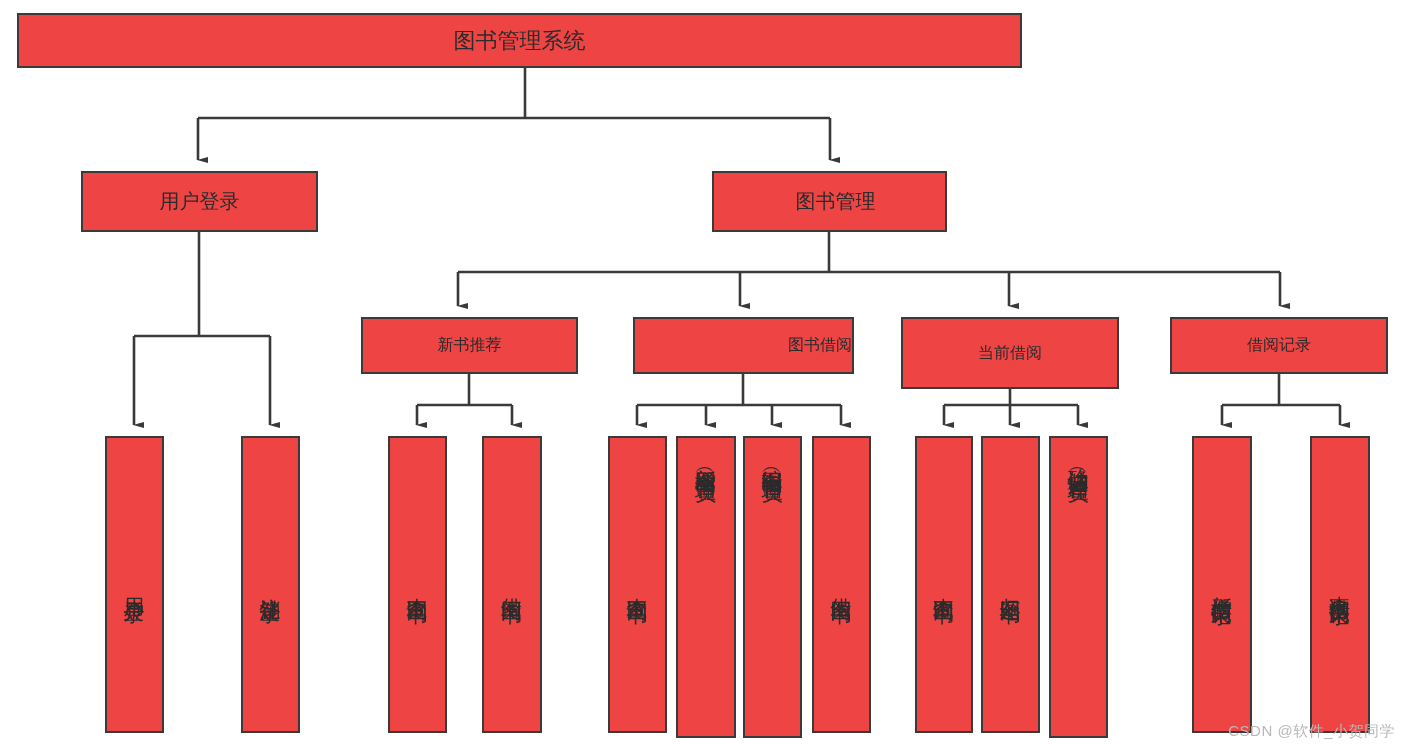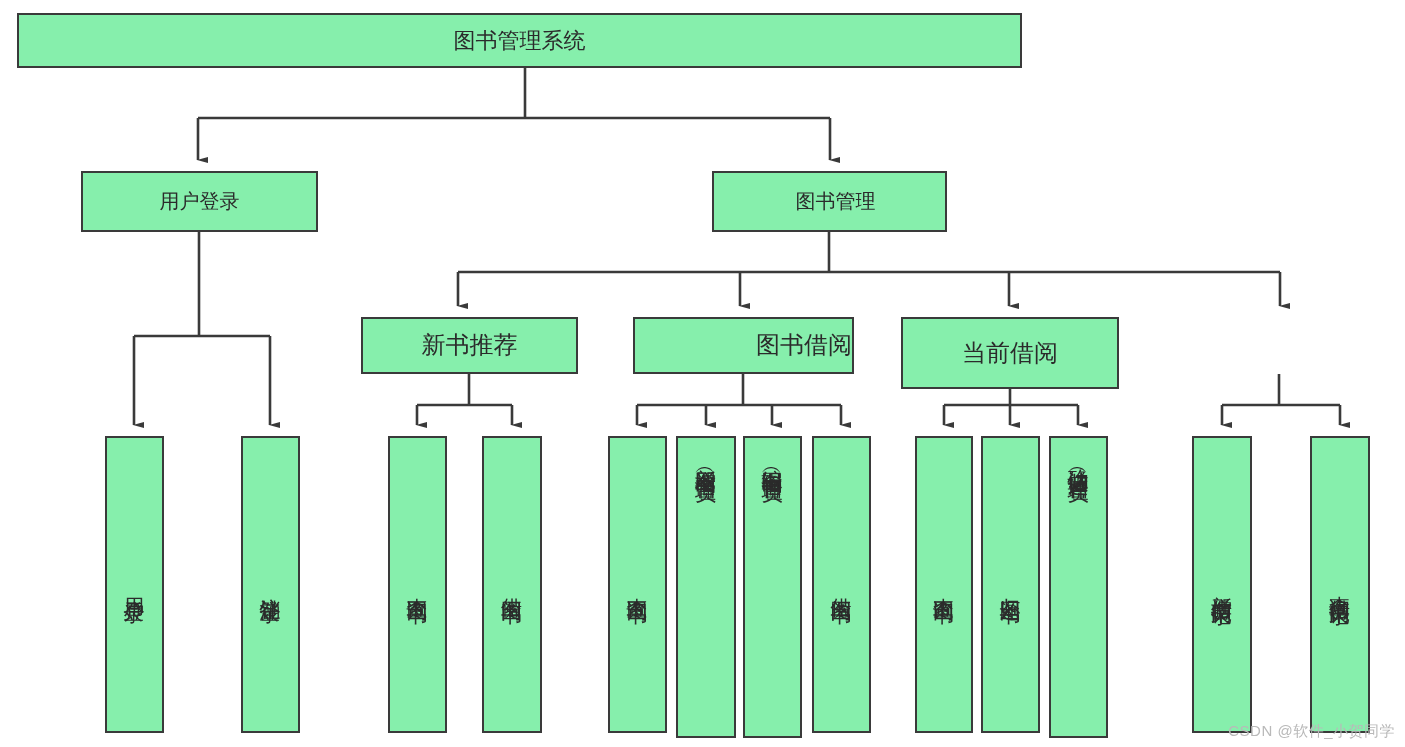--- a/index.html
+++ b/index.html
@@ -1,26 +1,26 @@
 <!DOCTYPE html>
 <html><head>
 <meta charset="utf-8">
 <style>
   html,body{margin:0;padding:0;background:#ffffff;}
   body{font-family:"Liberation Sans","DejaVu Sans",sans-serif;}
   #canvas{position:relative;width:1405px;height:747px;background:#ffffff;overflow:hidden;}
   svg.wires{position:absolute;left:0;top:0;width:1405px;height:747px;pointer-events:none;}
 
-  .node{position:absolute;box-sizing:border-box;background:#86efac;border:2px solid #3a3a3a;
+  .node{position:absolute;box-sizing:border-box;background:#ef4444;border:2px solid #3a3a3a;
         display:flex;align-items:center;justify-content:center;}
   .node .lbl{color:#2b2b2b;line-height:1.18;text-align:center;white-space:pre;}
 
   .root{font-size:22px;}
   .tier2{font-size:20px;}
-  .tier3{font-size:24px;}
+  .tier3{font-size:16px;}
 
   .leaf .lbl{
     writing-mode:vertical-rl;
     text-orientation:upright;
     font-size:21px;
     letter-spacing:2px;
     line-height:1.0;
   }
   .leaf{align-items:flex-start;padding-top:14px;}
   .leaf.mid{align-items:center;padding-top:0;}
@@ -96,20 +96,23 @@
 
   <div class="node tier3" style="left:361px;top:317px;width:217px;height:57px;">
     <span class="lbl">新书推荐</span>
   </div>
   <div class="node tier3" style="left:633px;top:317px;width:221px;height:57px;justify-content:flex-end;">
     <span class="lbl">图书借阅</span>
   </div>
   <div class="node tier3" style="left:901px;top:317px;width:218px;height:72px;">
     <span class="lbl">当前借阅</span>
   </div>
+  <div class="node tier3" style="left:1170px;top:317px;width:218px;height:57px;">
+    <span class="lbl">借阅记录</span>
+  </div>
 
   <div class="node leaf mid" style="left:105px;top:436px;width:59px;height:297px;">
     <span class="lbl">用户登录</span>
   </div>
   <div class="node leaf mid" style="left:241px;top:436px;width:59px;height:297px;">
     <span class="lbl">注销登录</span>
   </div>
 
   <div class="node leaf mid" style="left:388px;top:436px;width:59px;height:297px;">
     <span class="lbl">查询图书</span>

